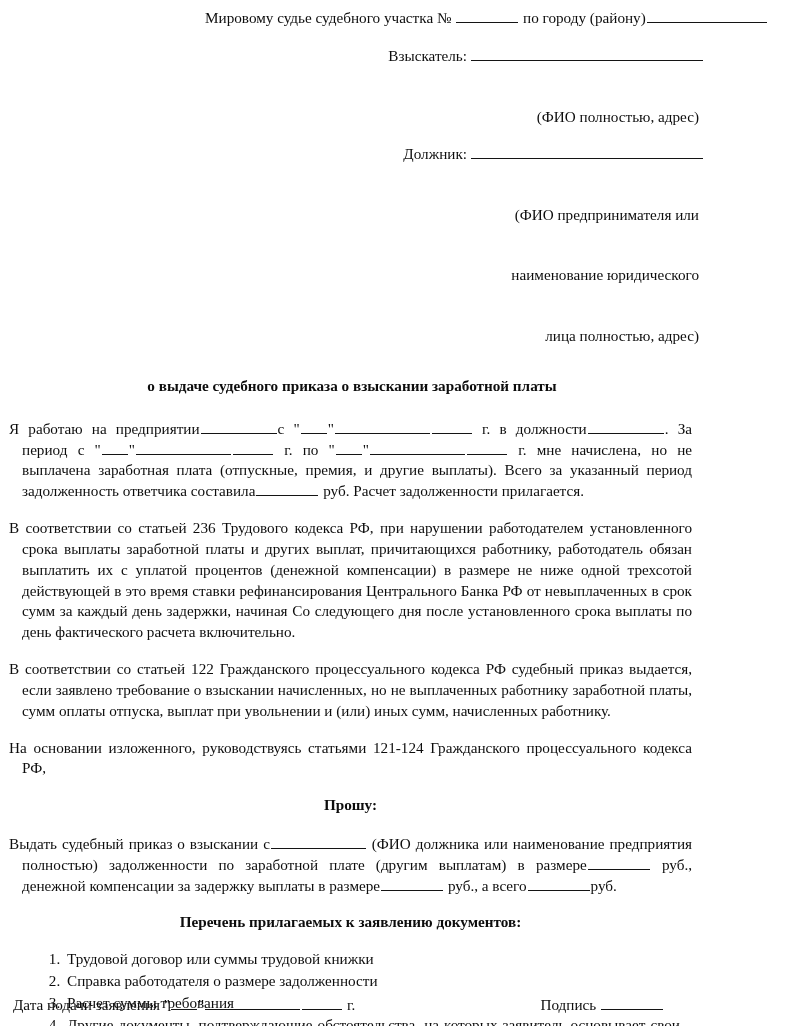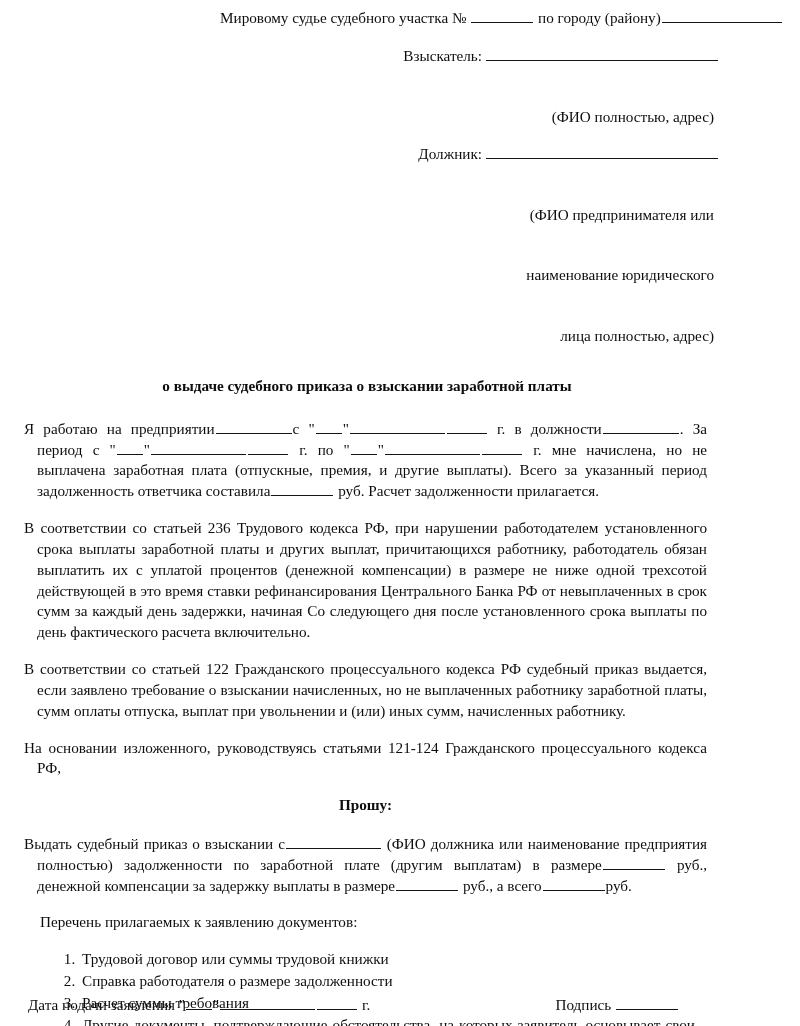--- a/index.html
+++ b/index.html
@@ -15,21 +15,21 @@
     font-family: "Liberation Serif", "DejaVu Serif", serif;
     color: #0d0d0d;
     font-size: 15.2px;
     line-height: 1.37;
     overflow: hidden;
     -webkit-font-smoothing: none;
   }
 
   .page {
     position: absolute;
-    left: 15px; top: 0;
+    left: 0; top: 0;
     width: 704px;
     height: 1026px;
     padding: 0;
     box-sizing: border-box;
   }
 
   
   .header {
     padding-top: 8px;
   }
@@ -104,23 +104,24 @@
   }
 
   .center-bold {
     text-align: center;
     font-weight: bold;
     margin: 6px 0 18px 0;
   }
 
   
   .attach-title {
-    font-weight: normal;
-    margin: 0 0 16px 16px;
+    font-weight: bold;
+    margin: 0 0 16px 0;
     padding-left: 0;
+    text-align: center;
   }
   ol.attach-list {
     margin: 0;
     padding: 0 12px 0 55px;
     list-style: decimal;
   }
   ol.attach-list li {
     margin-bottom: 1px;
     text-align: justify;
     padding-left: 3px;

